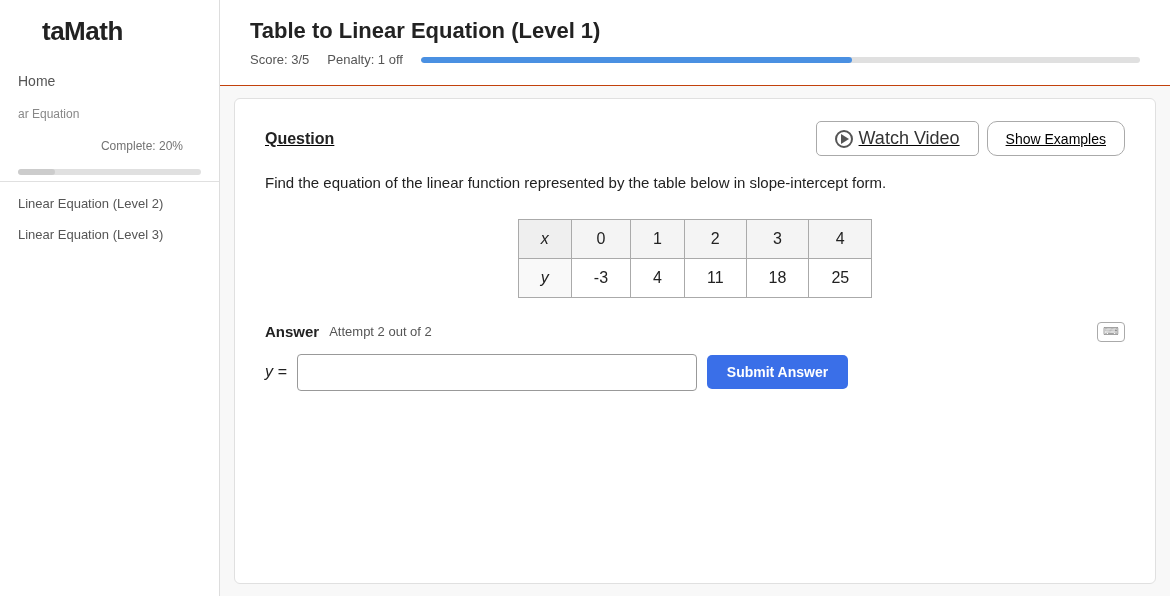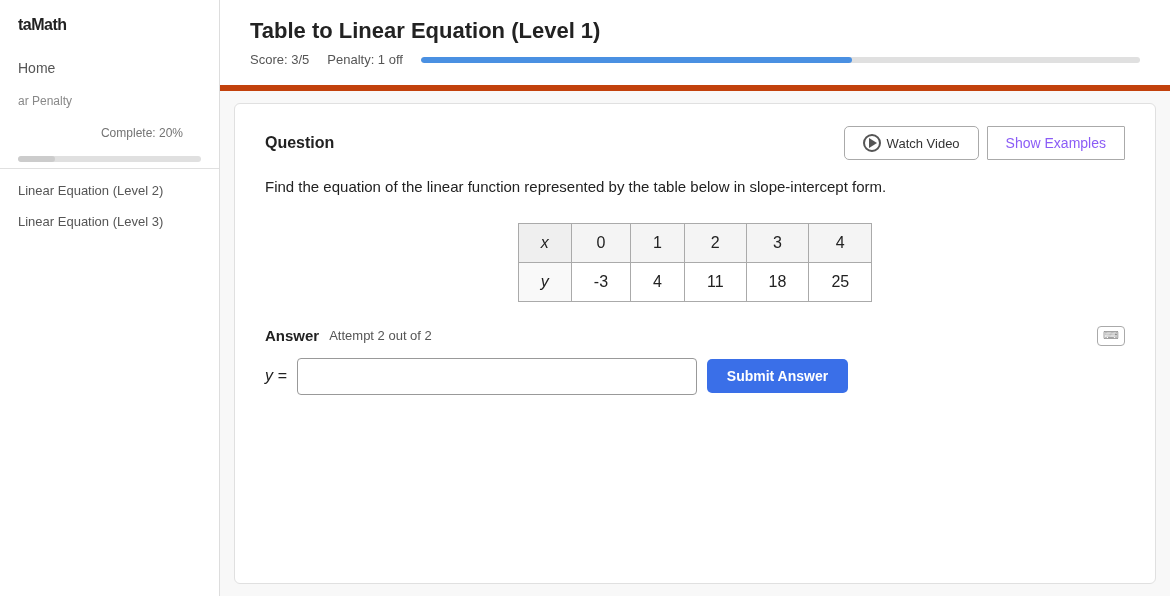--- a/index.html
+++ b/index.html
@@ -17,24 +17,25 @@
       width: 220px;
       min-width: 220px;
       background: #fff;
       border-right: 1px solid #ddd;
       display: flex;
       flex-direction: column;
       padding: 0;
     }
     .sidebar-logo {
       padding: 16px 18px;
-      font-size: 16px;
+      font-size: 26px;
       font-weight: bold;
       color: #222;
       letter-spacing: -0.5px;
+      margin-left: 24px;
     }
     .sidebar-logo span { color: #222; }
     .sidebar-nav-item {
       padding: 10px 18px;
       font-size: 14px;
       color: #555;
       cursor: pointer;
     }
     .sidebar-section-label {
       padding: 8px 18px 4px;
@@ -86,21 +87,21 @@
     .main {
       flex: 1;
       background: #f8f8f8;
       display: flex;
       flex-direction: column;
       overflow: hidden;
     }
     .main-header {
       background: #fff;
       padding: 18px 30px 10px;
-      border-bottom: 6px solid #c2410c;
+      border-bottom: 1px solid #c2410c;
     }
     .main-title {
       font-size: 22px;
       font-weight: bold;
       color: #222;
       margin-bottom: 8px;
     }
     .score-line {
       display: flex;
       align-items: center;
@@ -130,50 +131,51 @@
       margin: 12px 14px;
       border-radius: 6px;
       border: 1px solid #e0e0e0;
       flex: 1;
     }
     .question-top {
       display: flex;
       align-items: center;
       justify-content: space-between;
       margin-bottom: 16px;
+      text-decoration: underline;
     }
     .question-label {
       font-size: 16px;
       font-weight: bold;
       color: #222;
     }
     .btn-group {
       display: flex;
       gap: 8px;
     }
     .btn-watch-video {
       display: flex;
       align-items: center;
       gap: 6px;
       padding: 6px 18px;
       border: 1.5px solid #aaa;
       border-radius: 5px;
       background: #fff;
-      font-size: 13px;
+      font-size: 18px;
       color: #333;
       cursor: pointer;
       font-weight: 500;
     }
     .btn-show-examples {
       padding: 8px 18px;
       border: 1.5px solid #aaa;
-      border-radius: 1px;
+      border-radius: 10px;
       background: #fff;
       font-size: 14px;
-      color: #8b5cf6;
+      color: #000000;
       cursor: pointer;
       font-weight: 500;
     }
 
     .question-text {
       font-size: 15px;
       color: #222;
       margin-bottom: 24px;
       line-height: 1.5;
     }
@@ -297,21 +299,21 @@
 <div class="sidebar">
   <div class="sidebar-logo">
     <span>taMath</span>
   </div>
 
   <div class="sidebar-nav-item">
     <span>Home</span>
   </div>
 
   <div class="sidebar-section-label">
-    <span>ar Penalty</span>
+    <span>ar Equation</span>
   </div>
 
   <div class="progress-section">
     <div class="sidebar-complete-bar">Complete: 20%</div>
     <div class="progress-bar-outer">
       <div class="progress-bar-inner" style="width: 20%;"></div>
     </div>
   </div>
 
   <div class="sidebar-divider"></div>

